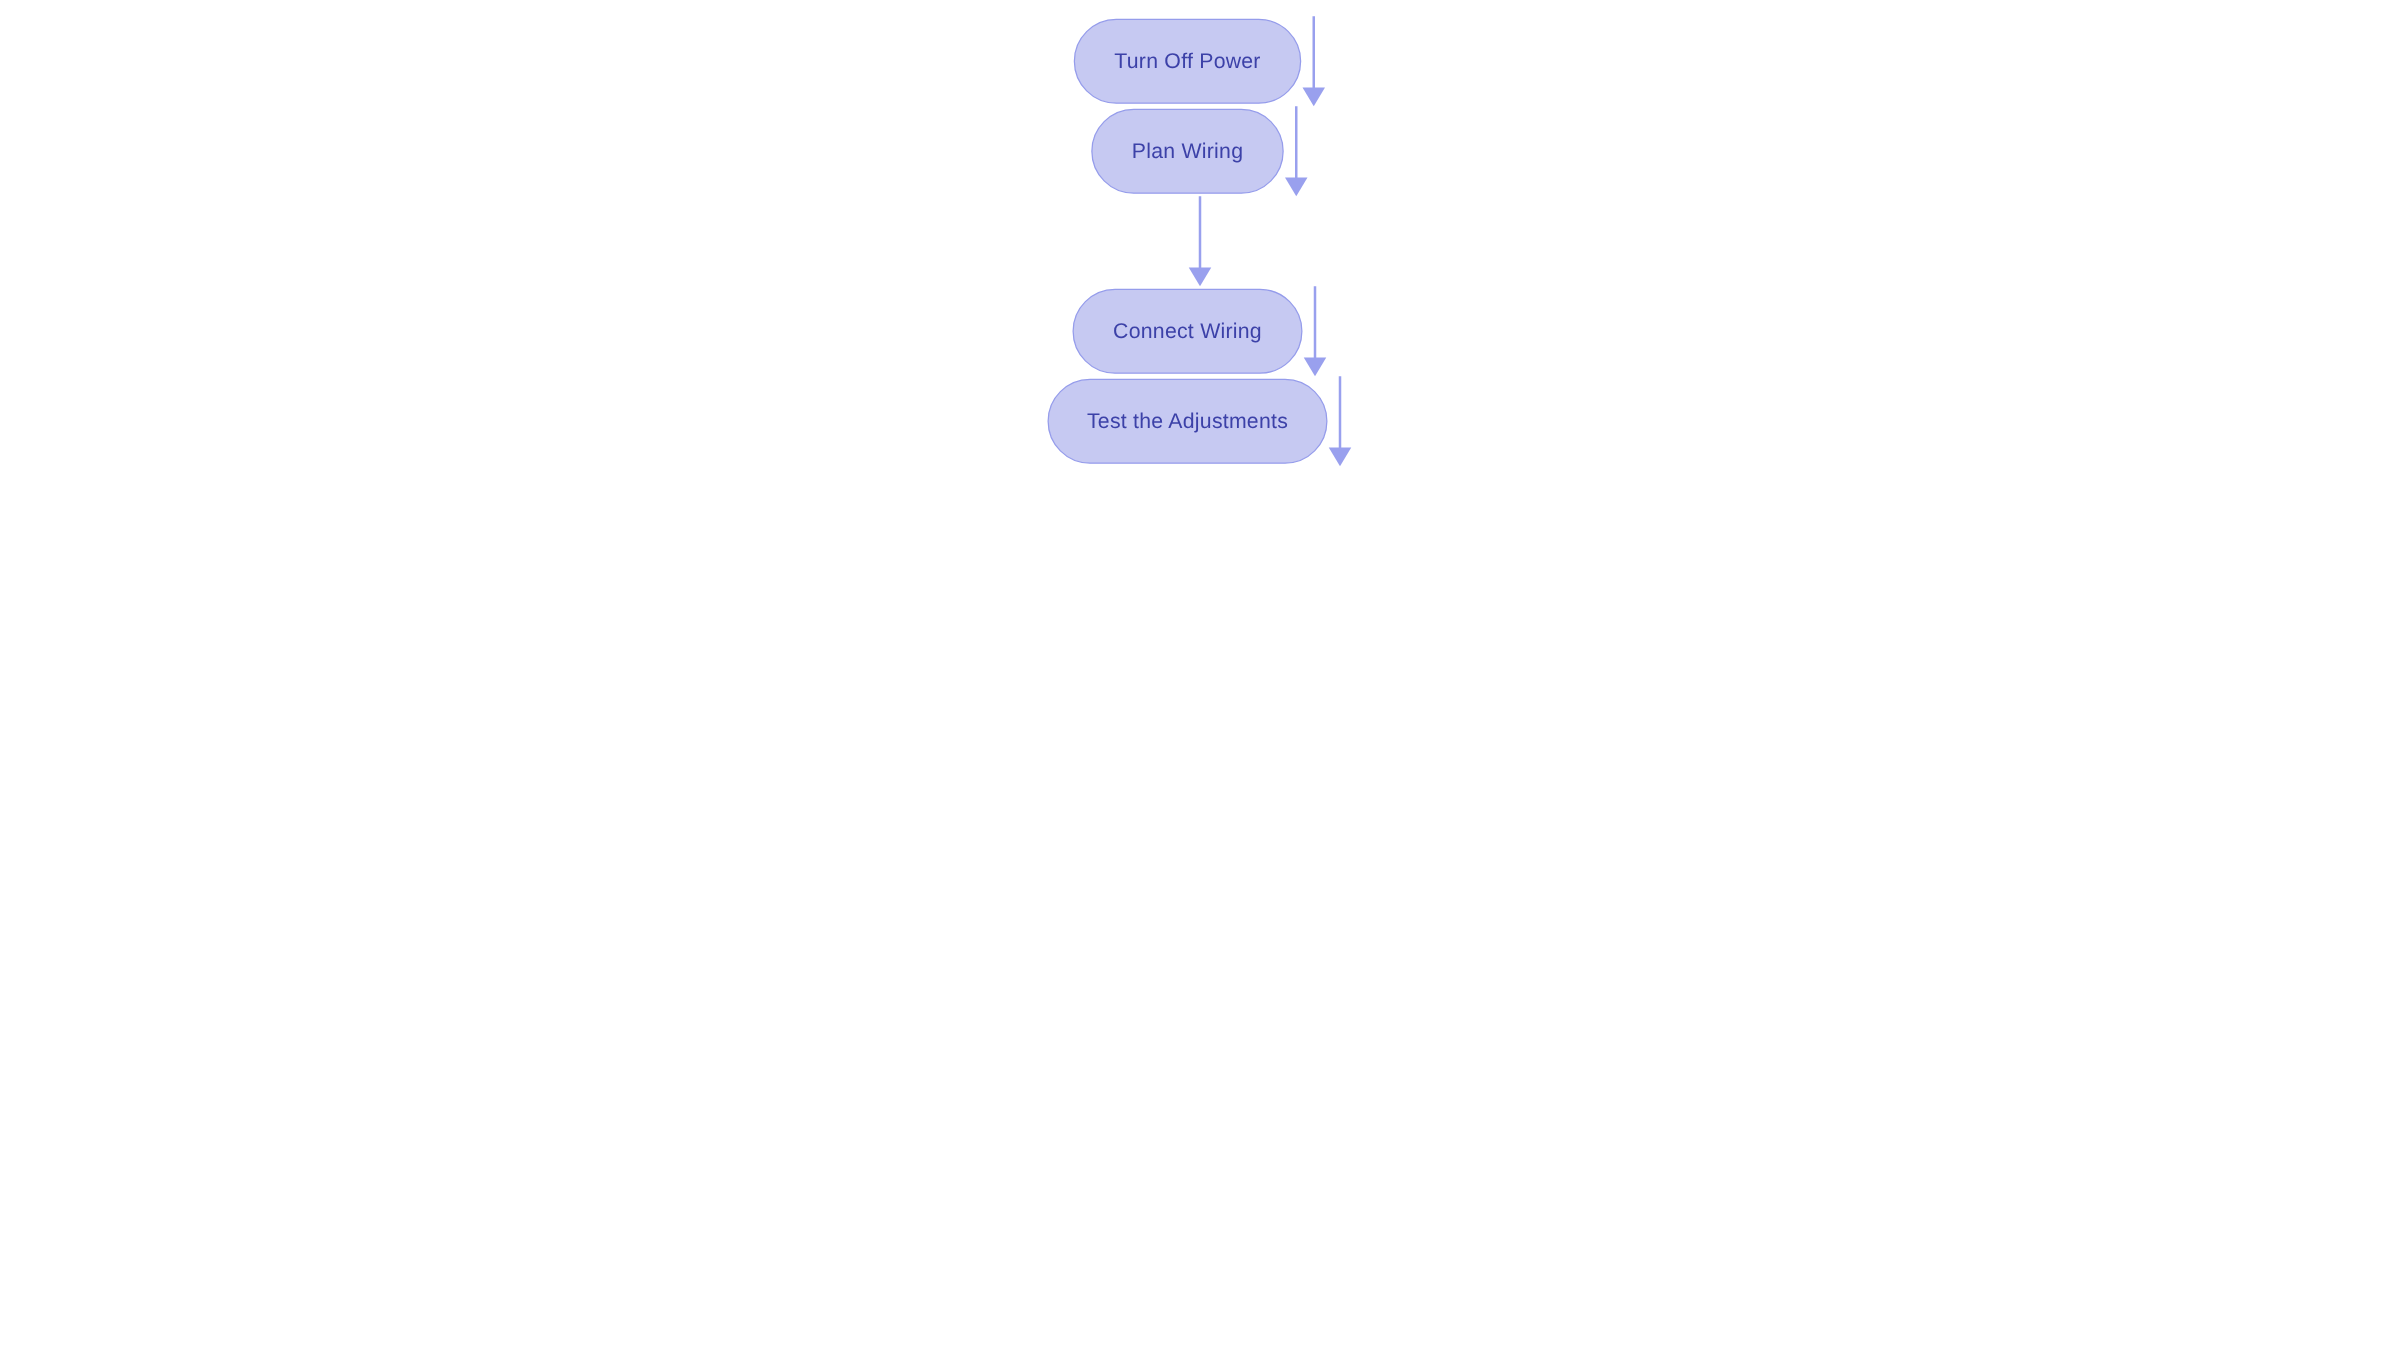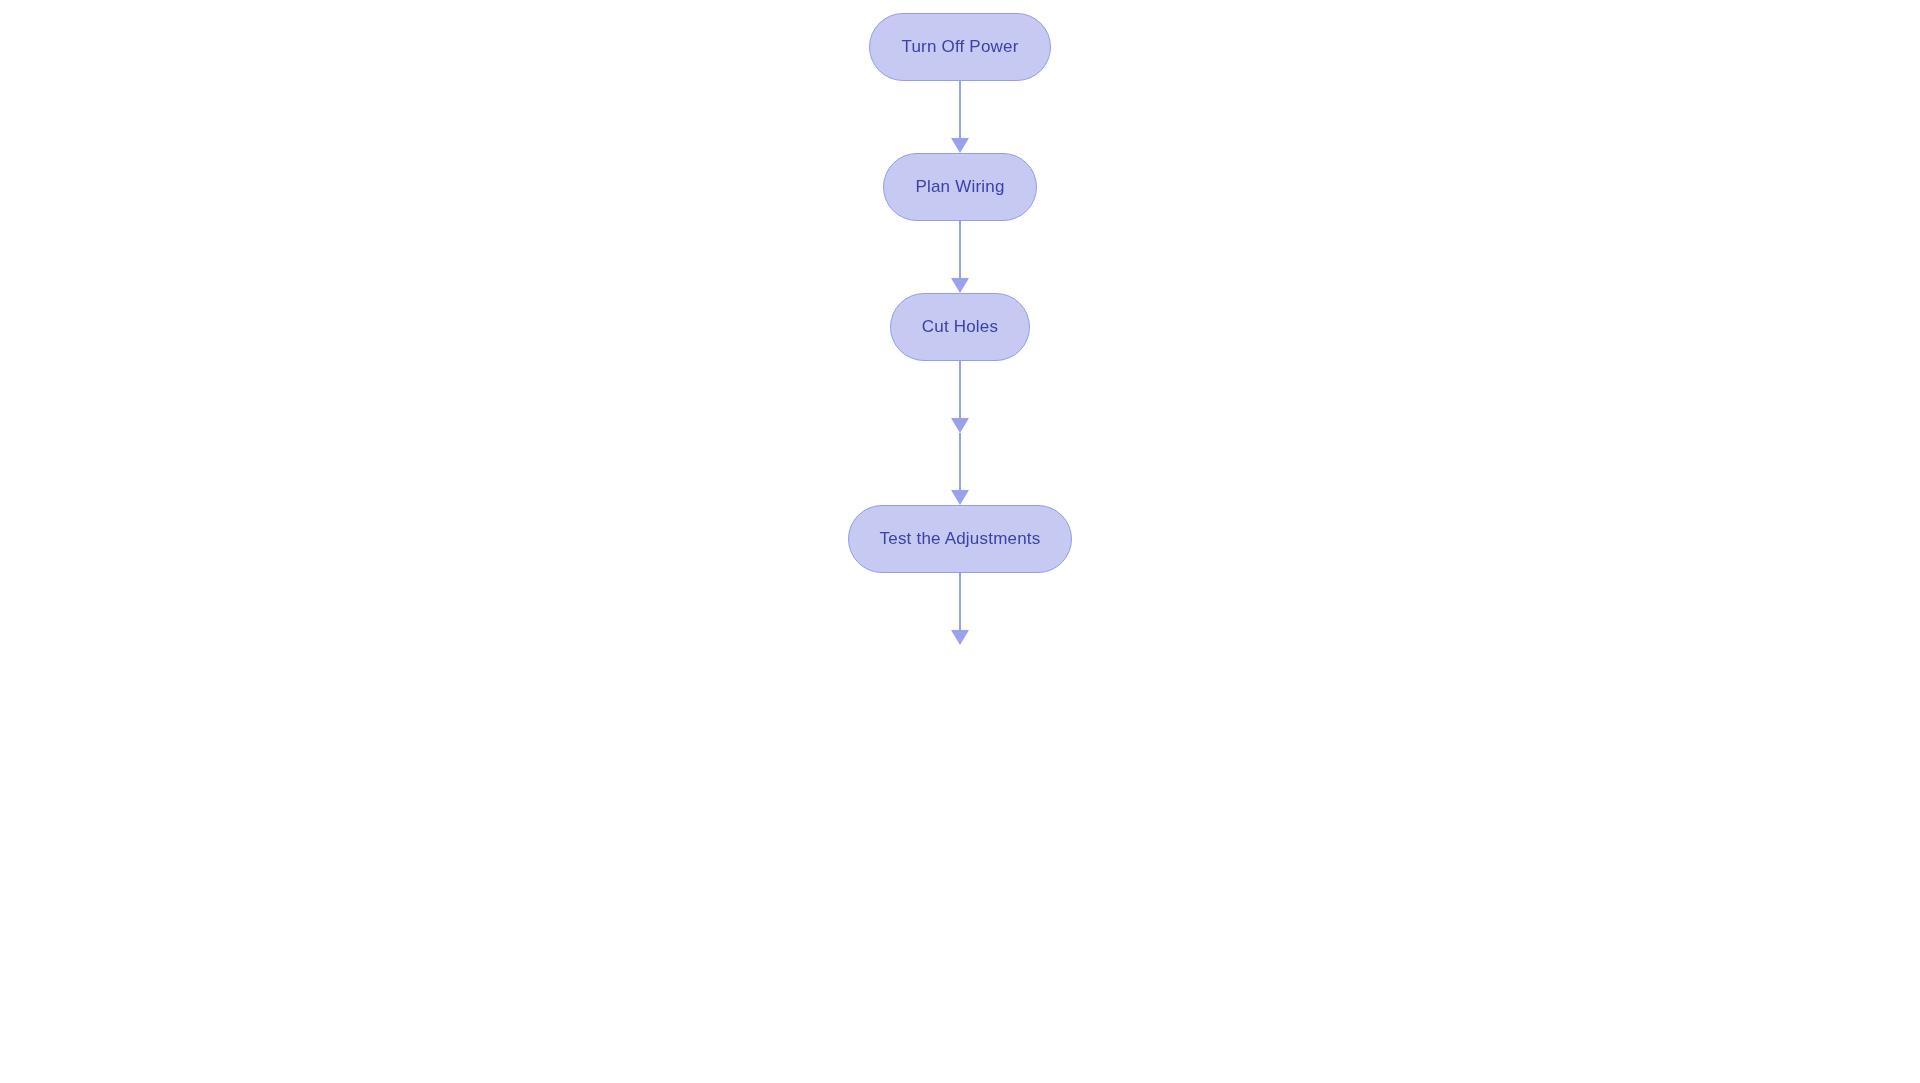--- a/index.html
+++ b/index.html
@@ -18,21 +18,21 @@
     position: absolute;
     left: 0;
     top: 13px;
     width: 1920px;
     display: flex;
     flex-direction: column;
     align-items: center;
   }
   .step {
     display: flex;
-    flex-direction: column;
+    flex-direction: row;
     align-items: center;
   }
   .node {
     height: 68px;
     box-sizing: border-box;
     display: flex;
     align-items: center;
     justify-content: center;
     padding: 0 31px;
     border-radius: 34px;
@@ -82,31 +82,31 @@
     <div class="node">
       <span class="node-label">Plan Wiring</span>
     </div>
     <div class="arrow">
       <div class="arrow-line"></div>
       <div class="arrow-head"></div>
     </div>
   </div>
 
   <div class="step">
-    <div class="node">
-      <span class="node-label">Cut Holes</span>
-    </div>
     <div class="arrow">
       <div class="arrow-line"></div>
       <div class="arrow-head"></div>
     </div>
   </div>
 
 
   <div class="step">
+    <div class="node">
+      <span class="node-label">Connect Wiring</span>
+    </div>
     <div class="arrow">
       <div class="arrow-line"></div>
       <div class="arrow-head"></div>
     </div>
   </div>
 
 
   <div class="step">
     <div class="node">
       <span class="node-label">Test the Adjustments</span>

